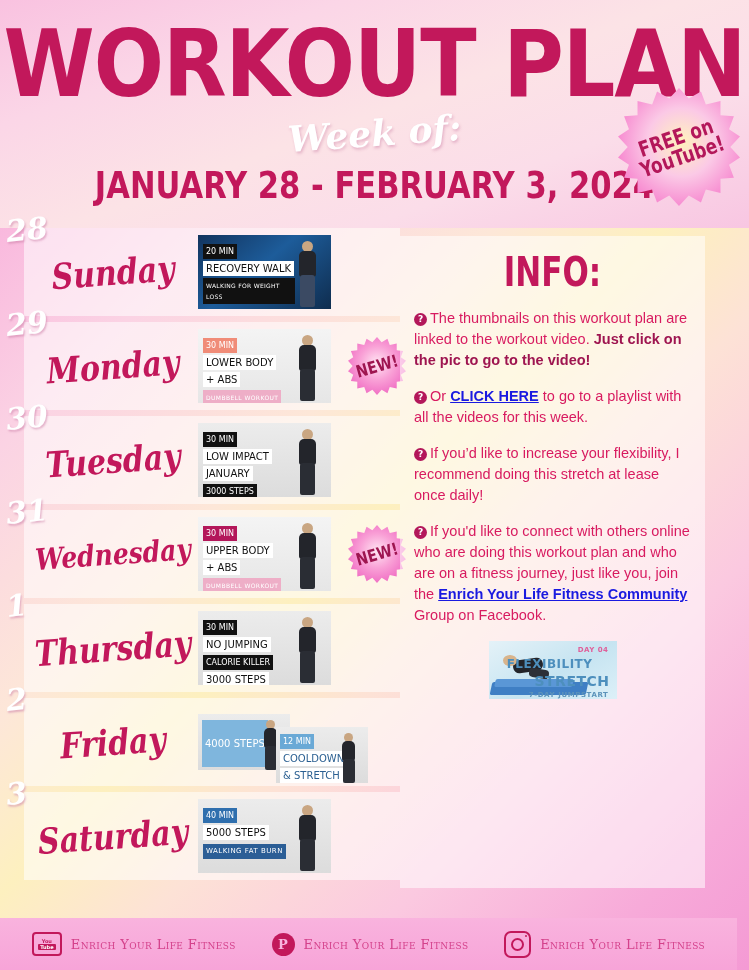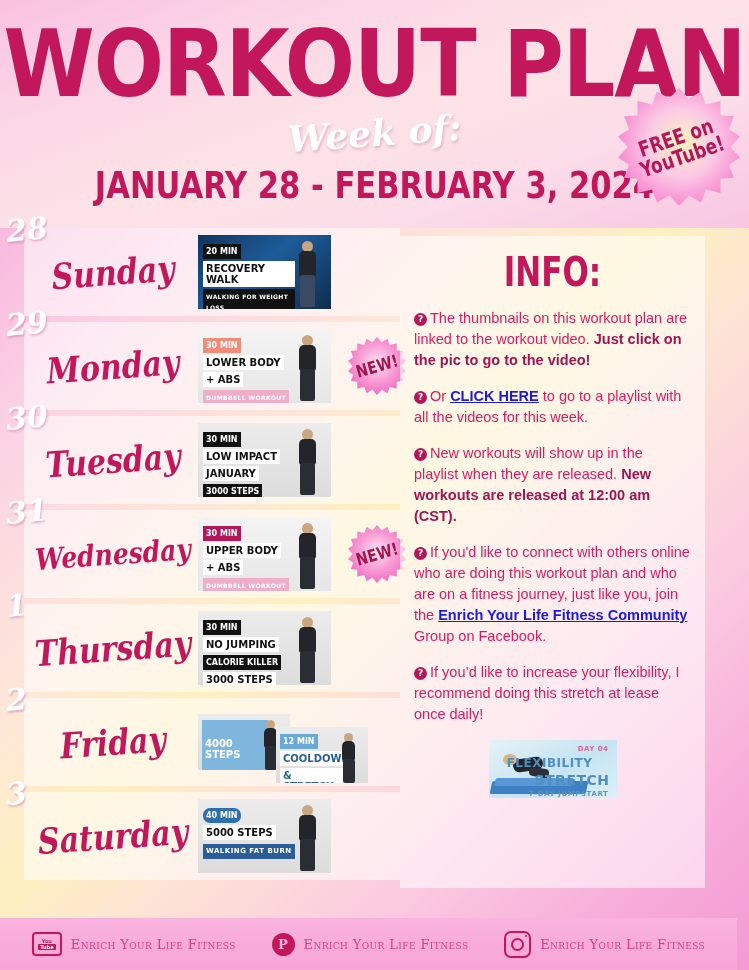--- a/index.html
+++ b/index.html
@@ -106,28 +106,28 @@
   .thumb.blue{background:linear-gradient(140deg,#12345e 0%,#1d5c9a 45%,#0f2d4f 100%);}
   .thumb.white{background:linear-gradient(180deg,#f4f4f4 0%,#e6e6e6 100%);}
   .thumb.gray{background:linear-gradient(180deg,#ececec 0%,#dcdcdc 100%);}
   
   .figure{position:absolute;right:6px;bottom:0;width:34px;height:70px;}
   .figure .head{position:absolute;left:11px;top:2px;width:11px;height:11px;border-radius:50%;background:#c9a682;}
   .figure .torso{position:absolute;left:8px;top:12px;width:17px;height:26px;background:#23252b;border-radius:5px 5px 3px 3px;}
   .figure .legs{position:absolute;left:9px;top:36px;width:15px;height:32px;background:#3b4a63;border-radius:3px 3px 2px 2px;}
   .figure.dark .legs{background:#2a2d34;}
   .tlines{position:absolute;left:5px;top:8px;width:92px;}
-  .tline{display:block;margin-bottom:2px;font-family:"DejaVu Sans",sans-serif;font-weight:700;line-height:11px;}
+  .tline{display:block;margin-bottom:2px;font-family:"DejaVu Sans",sans-serif;font-weight:400;line-height:11px;}
   .tl-dark{background:#111;color:#fff;font-size:8px;padding:2px 3px;display:inline-block;}
   .tl-light{background:#fff;color:#111;font-size:10px;padding:2px 3px;display:inline-block;}
   .tl-tiny{background:#111;color:#fff;font-size:6px;padding:2px 3px;display:inline-block;letter-spacing:.3px;}
   .tl-pink{background:#f08c78;color:#fff;font-size:8px;padding:2px 3px;display:inline-block;}
   .tl-magenta{background:#b3175a;color:#fff;font-size:8px;padding:2px 3px;display:inline-block;}
   .tl-pinkband{background:#eeaec7;color:#fff;font-size:6px;padding:2px 3px;display:inline-block;letter-spacing:.4px;}
-  .tl-blue{background:#2f6fae;color:#fff;font-size:8px;padding:2px 3px;display:inline-block;border-radius:7px;}
+  .tl-blue{background:#2f6fae;color:#fff;font-size:8px;padding:2px 3px;display:inline-block;}
   .tl-sky{background:#7fb6dd;color:#fff;font-size:10px;padding:18px 3px;display:inline-block;}
   .tl-skybig{background:#6aa9d6;color:#fff;font-size:8px;padding:2px 3px;display:inline-block;}
   .tl-white-blue{background:#fff;color:#2a5f91;font-size:10px;padding:2px 3px;display:inline-block;}
   .tl-navyband{background:#2b5e96;color:#fff;font-size:7px;padding:2px 3px;display:inline-block;letter-spacing:.5px;}
 
   .thumb.small{width:92px;height:56px;}
   .thumb.small .tlines{width:66px;top:6px;left:4px;}
   .thumb.small .figure{width:26px;height:52px;}
   .thumb.small .figure .head{left:8px;width:9px;height:9px;}
   .thumb.small .figure .torso{left:6px;top:10px;width:13px;height:20px;}
@@ -387,23 +387,22 @@
             </div>
           </div>
         </div>
       </div>
     <div class="right">
       <div class="infocard">
         <div class="infotitle">INFO:</div>
         <div id="info-bullets">
             <div class="ibullet"><span class="qmark">?</span>The thumbnails on this workout plan are linked to the workout video. <b>Just click on the pic to go to the video!</b></div>
             <div class="ibullet"><span class="qmark">?</span>Or <span class="ilink">CLICK HERE</span> to go to a playlist with all the videos for this week.</div>
-            <div class="ibullet"><span class="qmark">?</span>New workouts will show up in the playlist when they are released. <b>New workouts are released at 12:00 am (CST).</b></div>
+            <div class="ibullet"><span class="qmark">?</span>If you’d like to increase your flexibility, I recommend doing this stretch at lease once daily!</div>
             <div class="ibullet"><span class="qmark">?</span>If you'd like to connect with others online who are doing this workout plan and who are on a fitness journey, just like you, join the <span class="ilink">Enrich Your Life Fitness Community</span> Group on Facebook.</div>
-            <div class="ibullet"><span class="qmark">?</span>If you’d like to increase your flexibility, I recommend doing this stretch at lease once daily!</div>
           </div>
         <div class="stretchwrap">
           <div class="stretchthumb">
             <div class="mat"></div>
             <div class="mat2"></div>
             <div class="person">
               <div class="b1"></div>
                 <div class="b2"></div>
                 <div class="b3"></div>
             </div>

